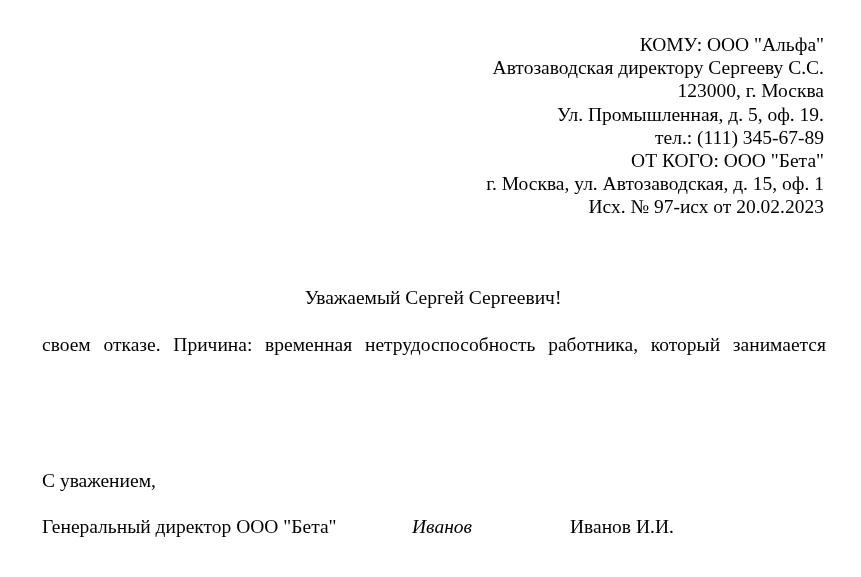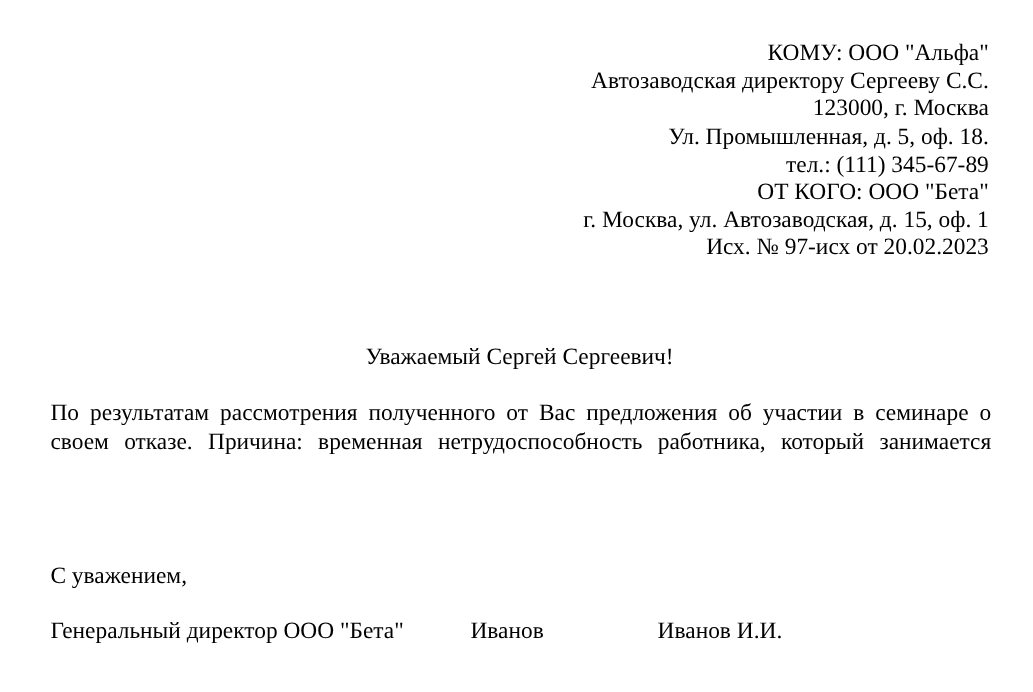--- a/index.html
+++ b/index.html
@@ -64,47 +64,47 @@
       height: 24px;
       line-height: 23px;
     }
     .sign-position {
       position: absolute;
       left: 42px;
       white-space: nowrap;
     }
     .sign-signature {
       position: absolute;
-      left: 392px;
+      left: 412px;
+      font-style: italic;
       white-space: nowrap;
     }
     .sign-name {
       position: absolute;
-      left: 548px;
+      left: 570px;
       white-space: nowrap;
     }
   </style>
 </head>
 <body>
 
 <div class="header-block">
   <div class="header-line">КОМУ: ООО "Альфа"</div>
   <div class="header-line">Автозаводская директору Сергееву С.С.</div>
   <div class="header-line">123000, г. Москва</div>
-  <div class="header-line">Ул. Промышленная, д. 5, оф. 18.</div>
+  <div class="header-line">Ул. Промышленная, д. 5, оф. 19.</div>
   <div class="header-line">тел.: (111) 345-67-89</div>
   <div class="header-line">ОТ КОГО: ООО "Бета"</div>
   <div class="header-line">г. Москва, ул. Автозаводская, д. 15, оф. 1</div>
   <div class="header-line">Исх. № 97-исх от 20.02.2023</div>
 </div>
 
 <div class="salutation">Уважаемый Сергей Сергеевич!</div>
 
 <div class="body-para">
-  <span class="body-line">По результатам рассмотрения полученного от Вас предложения об участии в семинаре о</span>
   <span class="body-line">своем отказе. Причина: временная нетрудоспособность работника, который занимается</span>
 </div>
 
 <div class="closing">С уважением,</div>
 
 <div class="sign-row">
   <span class="sign-position">Генеральный директор ООО  "Бета"</span>
   <span class="sign-signature">Иванов</span>
   <span class="sign-name">Иванов И.И.</span>
 </div>

